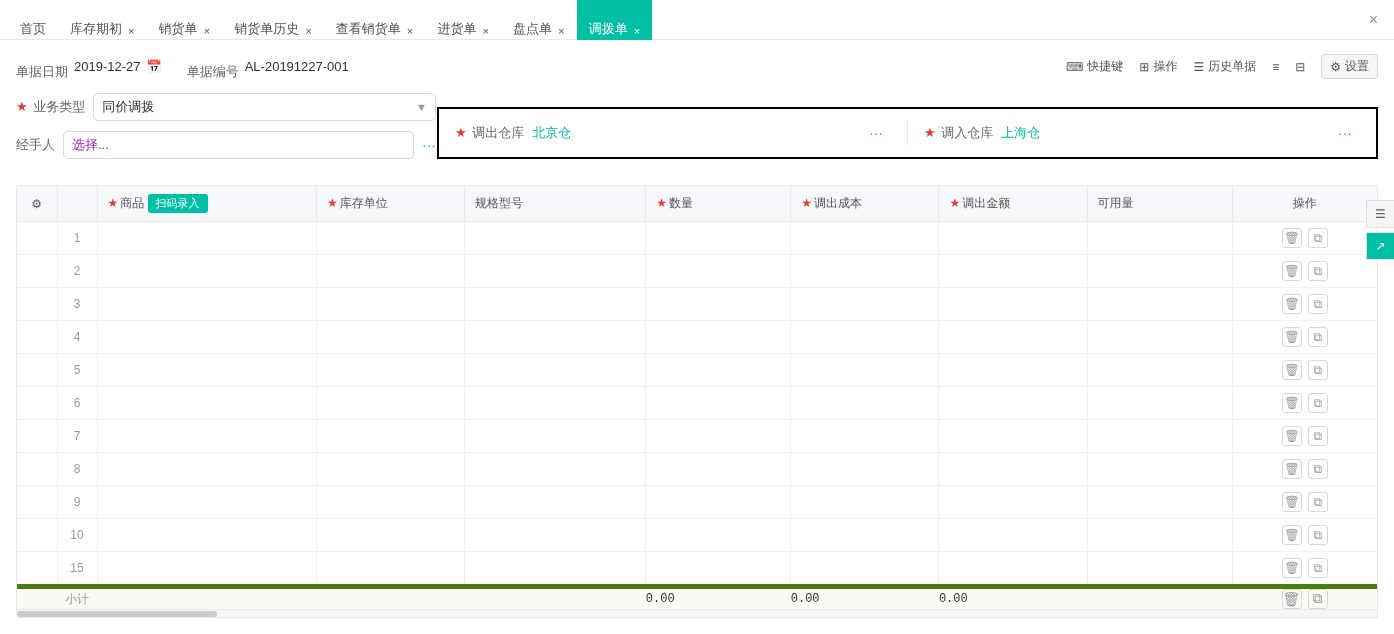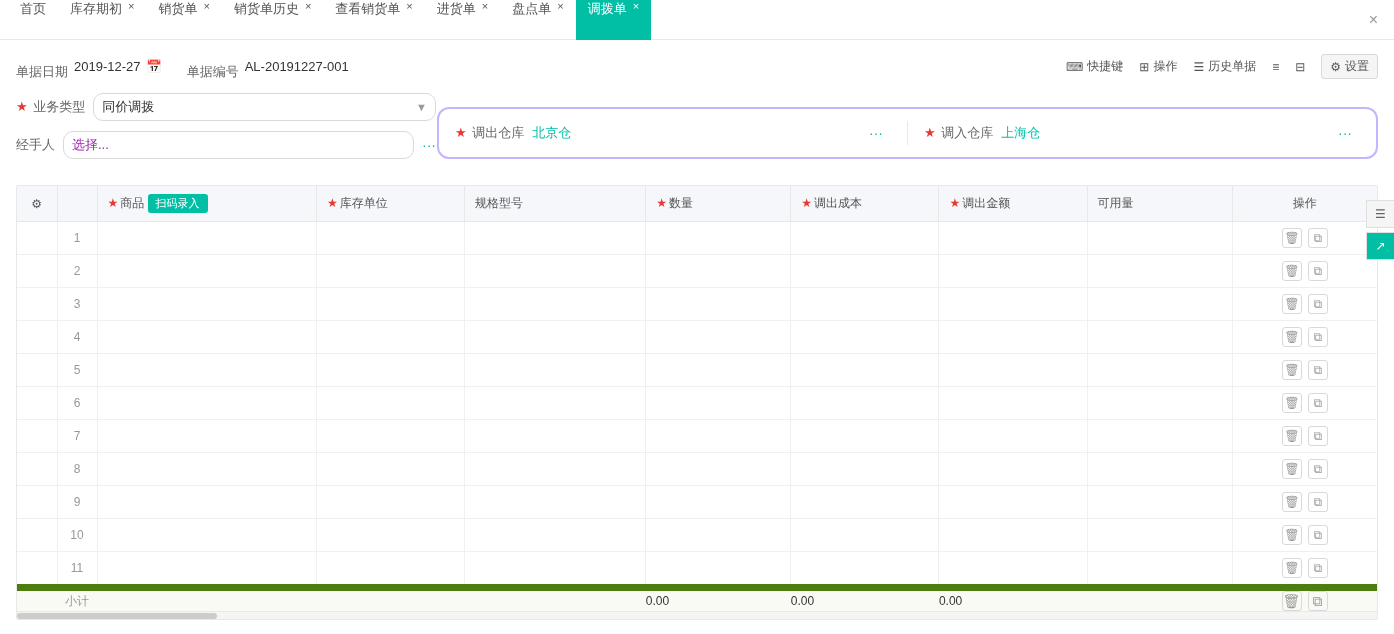--- a/index.html
+++ b/index.html
@@ -9,28 +9,29 @@
     .tab-bar {
       display: flex;
       align-items: center;
       border-bottom: 1px solid #e8e8e8;
       background: #fff;
       height: 40px;
       padding: 0 8px;
     }
     .tab-item {
       display: flex;
-      align-items: flex-start;
+      align-items: flex-end;
       padding: 0 12px;
       height: 40px;
       cursor: pointer;
       font-size: 13px;
       color: #555;
       border-bottom: 2px solid transparent;
       white-space: nowrap;
+      font-family: Liberation Mono, monospace;
     }
     .tab-item.active {
       color: #fff;
       background: #00bfa5;
       border-radius: 0;
     }
     .tab-item .tab-close {
       margin-left: 6px;
       font-size: 11px;
       color: inherit;
@@ -110,22 +111,22 @@
       display: flex;
       align-items: center;
       margin-bottom: 12px;
       gap: 1px;
     }
     .form-left {
       flex: 0 0 420px;
     }
     .form-right {
       flex: 1;
-      border: 2px solid #c4b5fd;
-      border-radius: 12px;
+      border: 2px solid #000000;
+      border-radius: 0;
       padding: 12px 16px;
       display: flex;
       align-items: center;
       gap: 0;
     }
 
     .form-row {
       display: flex;
       align-items: center;
       margin-bottom: 10px;
@@ -138,21 +139,21 @@
     }
     .form-label .required {
       color: #e53935;
       margin-right: 2px;
     }
     .form-value-box {
       flex: 1;
       display: flex;
       align-items: center;
       border: 1px solid #d9d9d9;
-      border-radius: 10px;
+      border-radius: 5px;
       padding: 4px 8px;
       background: #fff;
       min-height: 28px;
       cursor: pointer;
     }
     .form-value-box .text { flex: 1; color: #333; }
     .form-value-box .arrow { color: #999; font-size: 11px; }
 
     .warehouse-section {
       flex: 1;
@@ -213,21 +214,22 @@
       padding: 6px 10px;
       border-bottom: 1px solid #f0f0f0;
       border-right: 1px solid #f0f0f0;
       height: 32px;
       color: #333;
     }
     tbody tr td:last-child { border-right: none; }
     .subtotal-row td {
       background: #fafaf5;
       font-weight: 500;
-      border-top: 7px solid #4d7c0f;
+      border-top: 5px solid #4d7c0f;
+      font-family: Liberation Mono, monospace;
     }
 
     .row-num { color: #999; font-size: 12px; text-align: center; }
     .col-settings { width: 40px; text-align: center; }
     .col-product { min-width: 120px; }
     .col-unit { min-width: 80px; }
     .col-spec { min-width: 100px; }
     .col-qty { min-width: 80px; }
     .col-cost { min-width: 80px; }
     .col-amount { min-width: 80px; }
@@ -630,21 +632,21 @@
       <td class="col-available"></td>
       <td class="col-action">
         <div class="action-icons">
           <span class="icon-btn" style="font-size:12px;">🗑</span>
           <span class="icon-btn" style="font-size:12px;">⧉</span>
         </div>
       </td>
     </tr>
           <tr>
       <td class="gear-icon-cell"></td>
-      <td class="row-num">11</td>
+      <td class="row-num">15</td>
       <td class="col-product"></td>
       <td class="col-unit"></td>
       <td class="col-spec"></td>
       <td class="col-qty"></td>
       <td class="col-cost"></td>
       <td class="col-amount"></td>
       <td class="col-available"></td>
       <td class="col-action">
         <div class="action-icons">
           <span class="icon-btn" style="font-size:12px;">🗑</span>

